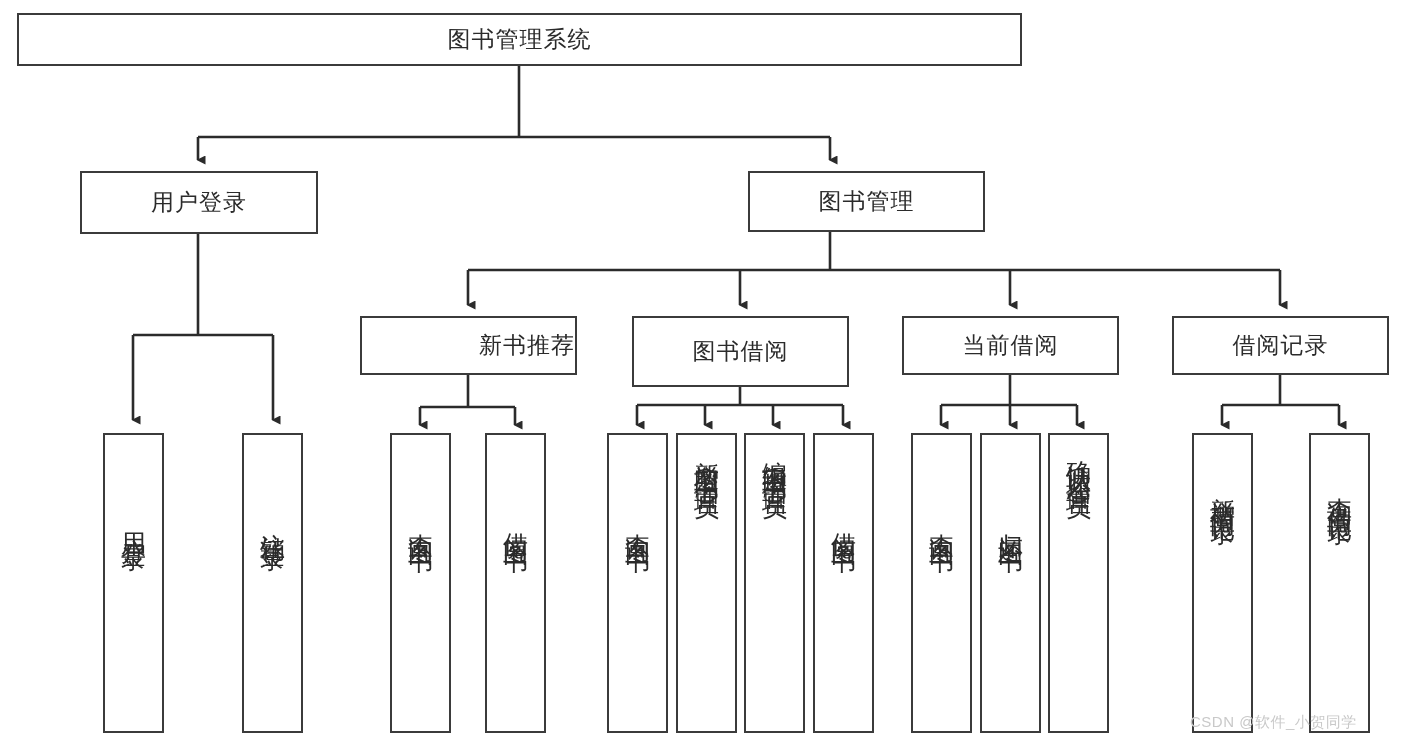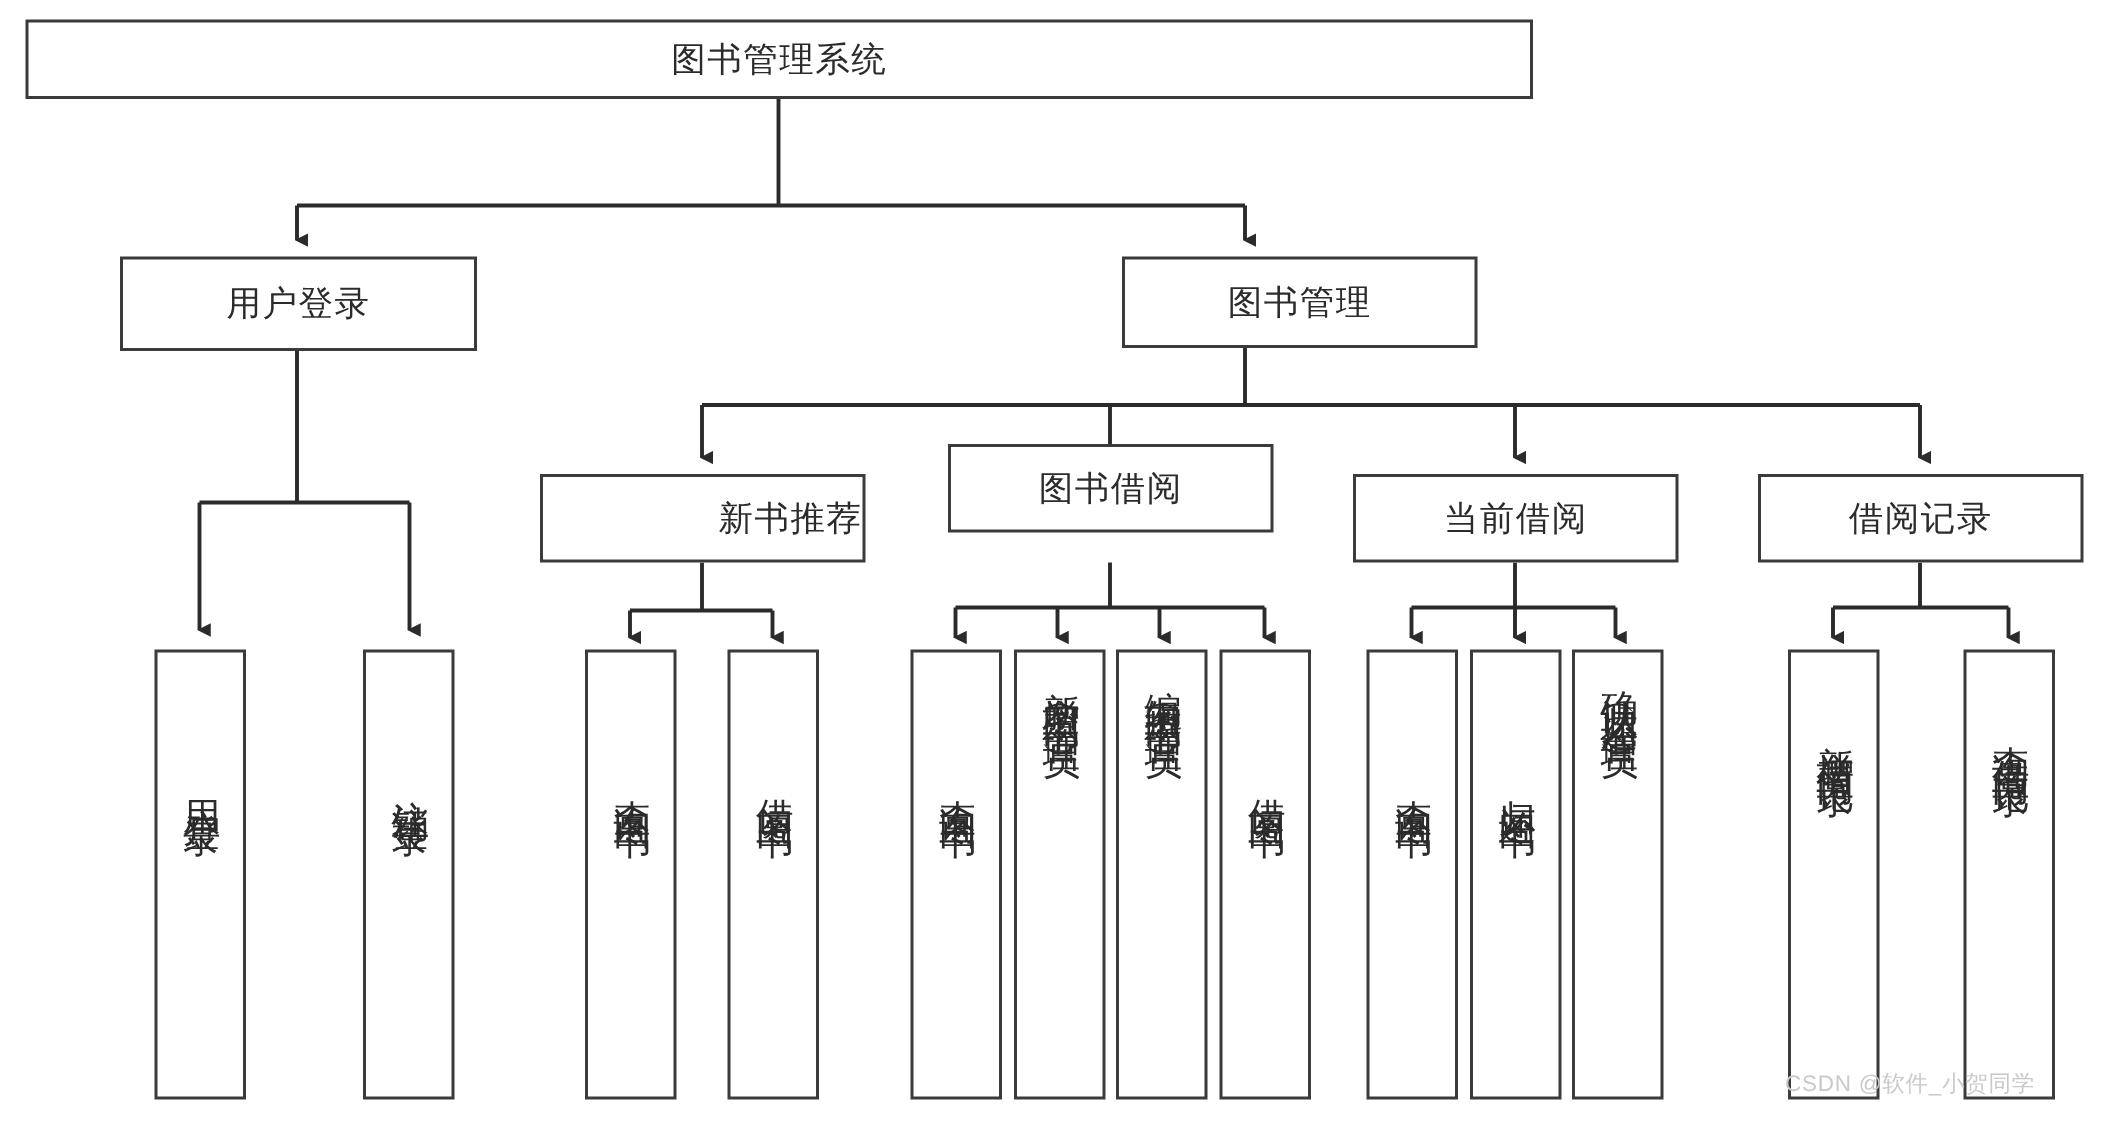--- a/index.html
+++ b/index.html
@@ -137,21 +137,21 @@
   <div class="node h-node" style="left:80px; top:171px; width:238px; height:63px;">
     <span class="label">用户登录</span>
   </div>
   <div class="node h-node" style="left:711px; top:171px; width:237px; height:61px;margin-left:37px;">
     <span class="label">图书管理</span>
   </div>
 
   <div class="node h-node" style="left:360px; top:316px; width:217px; height:59px;justify-content:flex-end;">
     <span class="label">新书推荐</span>
   </div>
-  <div class="node h-node" style="left:632px; top:296px; width:217px; height:59px;">
+  <div class="node h-node" style="left:632px; top:316px; width:217px; height:71px;">
     <span class="label">图书借阅</span>
   </div>
   <div class="node h-node" style="left:902px; top:316px; width:217px; height:59px;">
     <span class="label">当前借阅</span>
   </div>
   <div class="node h-node" style="left:1172px; top:316px; width:217px; height:59px;">
     <span class="label">借阅记录</span>
   </div>
 
   <div class="node v-node" style="left:103px; top:433px; width:61px; height:300px; padding-top:78px;">

